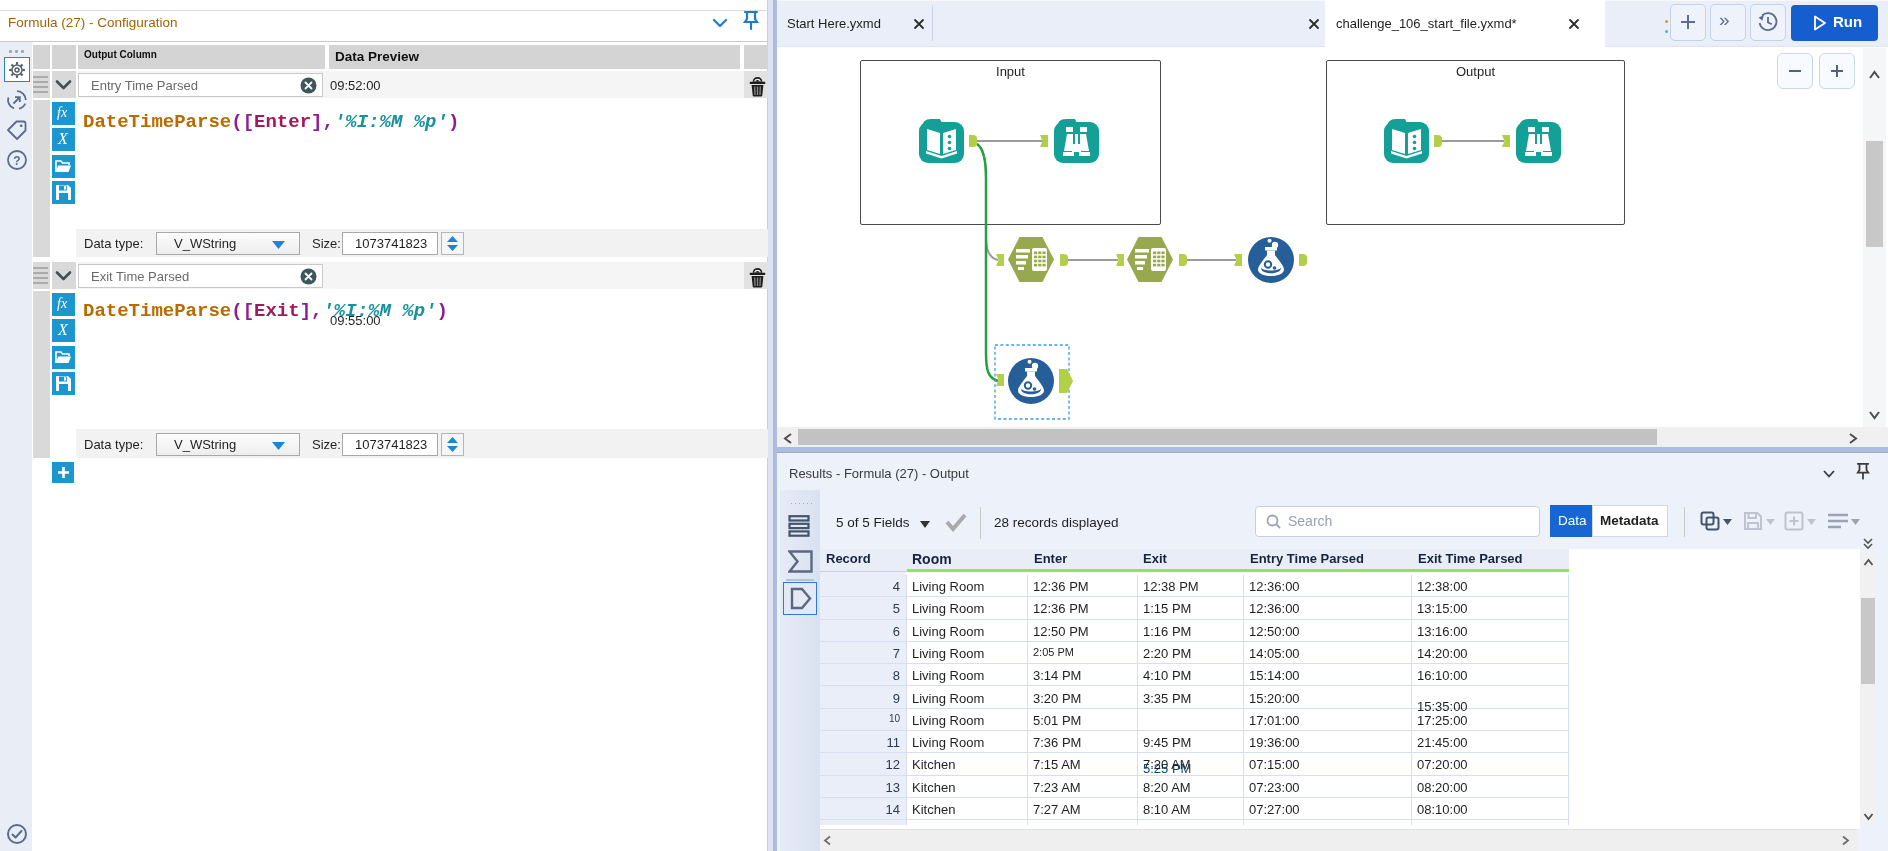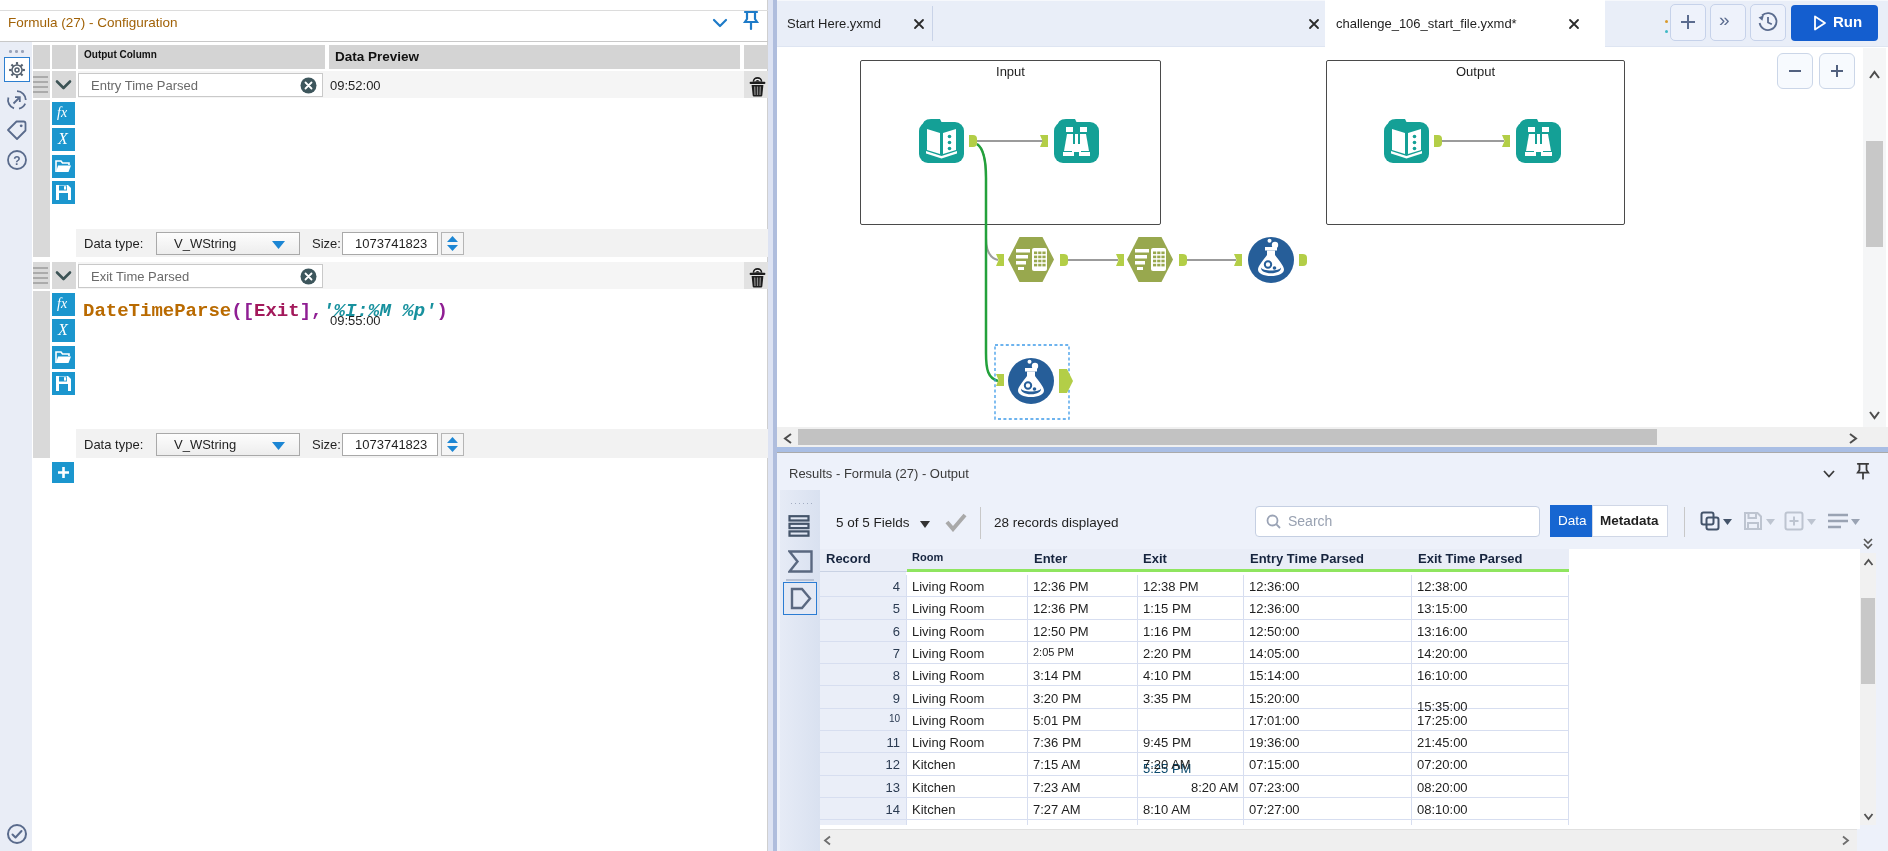--- a/index.html
+++ b/index.html
@@ -123,20 +123,21 @@
         <path d="M1 13 L1 2 L6 2 L7.5 4 L14 4 L14 6" fill="none" stroke="#fff" stroke-width="1.6"></path>
         <path d="M3 6.5 L16 6.5 L13.5 13 L1 13 Z" fill="#fff"></path>
       </svg>
   <div class="abs" style="left:52px;top:181px;width:23px;height:23px;background:#1B96CE;"></div>
   <svg class="abs" style="left:55px;top:184px;" width="17" height="17" viewBox="0 0 17 17">
         <path d="M1 1 L13 1 L16 4 L16 16 L1 16 Z" fill="#fff"></path>
         <rect x="4" y="1.5" width="8" height="5" fill="#1B96CE"></rect>
         <rect x="9" y="2.2" width="2.2" height="3.4" fill="#fff"></rect>
         <rect x="4" y="9" width="9" height="7" fill="#1B96CE"></rect>
       </svg>
+  <div class="abs mono" style="left:83px;top:111px;font-size:19px;font-weight:bold;white-space:pre;"><span style="color:#B96A00">DateTimeParse</span><span style="color:#8F1E93">([</span><span style="color:#A3195B">Enter</span><span style="color:#8F1E93">],</span><span style="color:#18919E;font-style:italic">'%I:%M %p'</span><span style="color:#8F1E93">)</span></div>
 
   <div class="abs" style="left:76px;top:229px;width:692px;height:28px;background:#F2F2F2;"></div>
   <div class="abs" style="left:84px;top:236px;font-size:13px;color:#1F1F1F;">Data type:</div>
   <div class="abs" style="left:156px;top:232px;width:144px;height:23px;background:linear-gradient(#FDFDFD,#EDEDED);border:1px solid #A9A9A9;"></div>
   <div class="abs" style="left:174px;top:236px;font-size:13px;color:#1F1F1F;">V_WString</div>
   <svg class="abs" style="left:272px;top:241px;" width="13" height="8" viewBox="0 0 13 8">
         <path d="M0 0 L13 0 L6.5 8 Z" fill="#1C86D4"></path>
       </svg>
   <div class="abs" style="left:312px;top:236px;font-size:13px;color:#1F1F1F;">Size:</div>
   <div class="abs" style="left:342px;top:232px;width:96px;height:23px;background:#fff;border:1px solid #A9A9A9;"></div>
@@ -487,21 +488,21 @@
       <path d="M0 0 L9 0 L4.5 6 Z" fill="#9AA3B3"></path>
     </svg>
 <svg class="abs" style="left:1861px;top:538px;" width="14" height="12" viewBox="0 0 14 12">
       <path d="M3 1 L7 5 L11 1 M3 6 L7 10 L11 6" stroke="#555" stroke-width="1.6" fill="none"></path>
     </svg>
 
 <div class="abs" style="left:820px;top:572px;width:1040px;height:257px;background:#fff;"></div>
 <div class="abs" style="left:1569px;top:549px;width:291px;height:23px;background:#fff;"></div>
 <div class="abs" style="left:820px;top:549px;width:749px;height:22px;background:#E9EDF7;"></div>
 <div class="abs" style="left:826px;top:551px;font-size:13px;font-weight:bold;color:#16243E;">Record</div>
-<div class="abs" style="left:912px;top:551px;font-size:11px;font-weight:bold;color:#16243E;">Room</div>
+<div class="abs" style="left:912px;top:551px;font-size:14px;font-weight:bold;color:#16243E;">Room</div>
 <div class="abs" style="left:1034px;top:551px;font-size:13px;font-weight:bold;color:#16243E;">Enter</div>
 <div class="abs" style="left:1143px;top:551px;font-size:13px;font-weight:bold;color:#16243E;">Exit</div>
 <div class="abs" style="left:1250px;top:551px;font-size:13px;font-weight:bold;color:#16243E;">Entry Time Parsed</div>
 <div class="abs" style="left:1418px;top:551px;font-size:13px;font-weight:bold;color:#16243E;">Exit Time Parsed</div>
 <div class="abs" style="left:820px;top:570.6px;width:87px;height:1.6px;background:#C9D2E4;"></div>
 <div class="abs" style="left:907px;top:569.3px;width:662px;height:2.9px;background:#8FE55F;"></div>
 
 <div class="abs" style="left:820px;top:572.2px;width:86px;height:3px;background:#EAEEF8;"></div>
 <div id="tbl" class="abs" style="left:820px;top:575px;width:749px;height:250px;">
 <div class="abs" style="left:0;top:0;width:86px;height:250px;background:#EAEEF8;"></div>
@@ -565,21 +566,21 @@
 <div class="abs" style="left:0;top:182.4px;width:80px;text-align:right;font-size:13px;color:#2B3B52;">12</div>
 <div class="abs" style="left:92px;top:182.4px;font-size:13px;color:#1F1F1F;">Kitchen</div>
 <div class="abs" style="left:213px;top:182.4px;font-size:13px;color:#1F1F1F;">7:15 AM</div>
 <div class="abs" style="left:323px;top:182.4px;font-size:13px;color:#1F1F1F;">7:20 AM</div>
 <div class="abs" style="left:429px;top:182.4px;font-size:13px;color:#1F1F1F;">07:15:00</div>
 <div class="abs" style="left:597px;top:182.4px;font-size:13px;color:#1F1F1F;">07:20:00</div>
 <div class="abs" style="left:0;top:222px;width:749px;height:1px;background:#D7DEF0;"></div>
 <div class="abs" style="left:0;top:204.7px;width:80px;text-align:right;font-size:13px;color:#2B3B52;">13</div>
 <div class="abs" style="left:92px;top:204.7px;font-size:13px;color:#1F1F1F;">Kitchen</div>
 <div class="abs" style="left:213px;top:204.7px;font-size:13px;color:#1F1F1F;">7:23 AM</div>
-<div class="abs" style="left:323px;top:204.7px;font-size:13px;color:#1F1F1F;margin-left:48px;">8:20 AM</div>
+<div class="abs" style="left:323px;top:204.7px;font-size:13px;color:#1F1F1F;">8:20 AM</div>
 <div class="abs" style="left:429px;top:204.7px;font-size:13px;color:#1F1F1F;">07:23:00</div>
 <div class="abs" style="left:597px;top:204.7px;font-size:13px;color:#1F1F1F;">08:20:00</div>
 <div class="abs" style="left:0;top:244px;width:749px;height:1px;background:#D7DEF0;"></div>
 <div class="abs" style="left:0;top:227.0px;width:80px;text-align:right;font-size:13px;color:#2B3B52;">14</div>
 <div class="abs" style="left:92px;top:227.0px;font-size:13px;color:#1F1F1F;">Kitchen</div>
 <div class="abs" style="left:213px;top:227.0px;font-size:13px;color:#1F1F1F;">7:27 AM</div>
 <div class="abs" style="left:323px;top:227.0px;font-size:13px;color:#1F1F1F;">8:10 AM</div>
 <div class="abs" style="left:429px;top:227.0px;font-size:13px;color:#1F1F1F;">07:27:00</div>
 <div class="abs" style="left:597px;top:227.0px;font-size:13px;color:#1F1F1F;">08:10:00</div>
 <div class="abs" style="left:86px;top:0;width:1px;height:250px;background:#D7DEF0;"></div>

